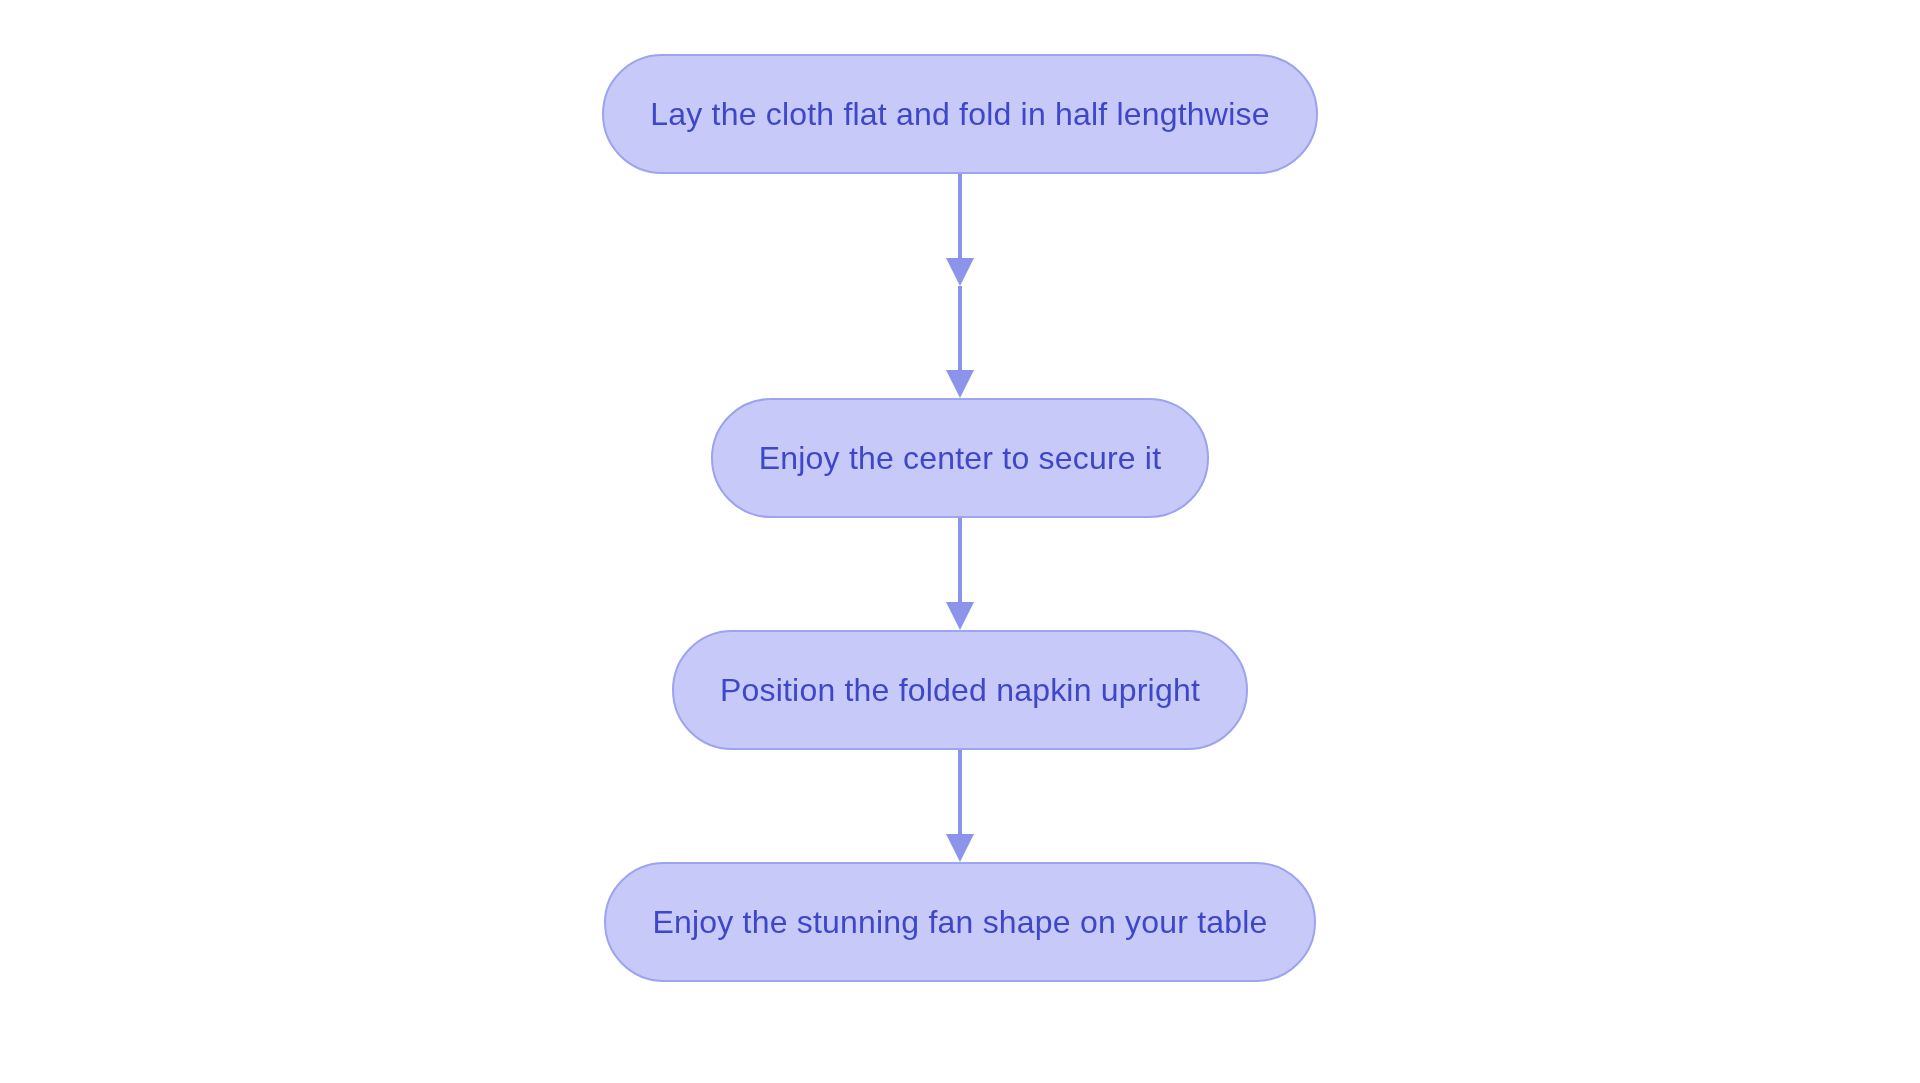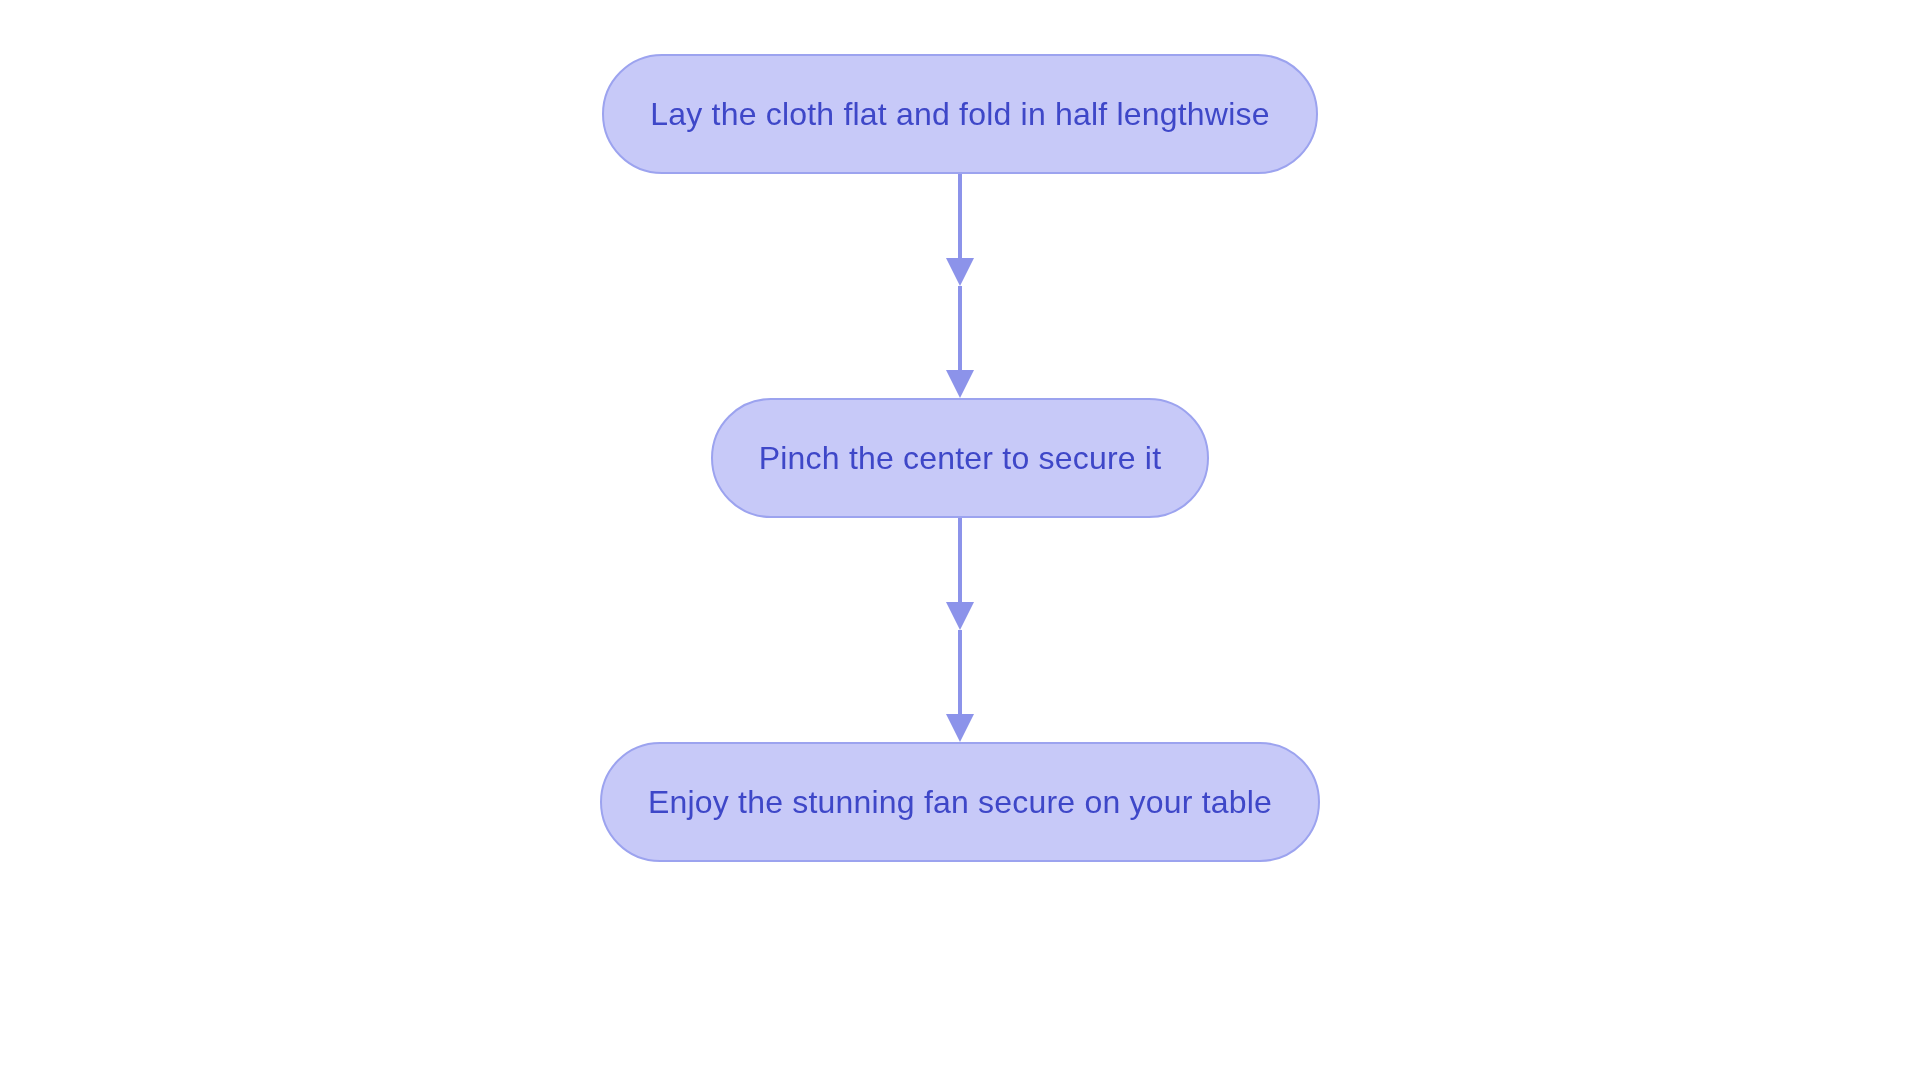--- a/index.html
+++ b/index.html
@@ -74,31 +74,34 @@
     <div class="arrow-head"></div>
   </div>
 
 
   <div class="connector">
     <div class="arrow-line"></div>
     <div class="arrow-head"></div>
   </div>
 
   <div class="node">
-    <span class="node-label">Pinch the center to secure it</span>
+    <span class="node-label">Enjoy the center to secure it</span>
   </div>
 
   <div class="connector">
     <div class="arrow-line"></div>
     <div class="arrow-head"></div>
   </div>
 
+  <div class="node">
+    <span class="node-label">Position the folded napkin upright</span>
+  </div>
 
   <div class="connector">
     <div class="arrow-line"></div>
     <div class="arrow-head"></div>
   </div>
 
   <div class="node">
-    <span class="node-label">Enjoy the stunning fan secure on your table</span>
+    <span class="node-label">Enjoy the stunning fan shape on your table</span>
   </div>
 
 </div>
 
 </body></html>

